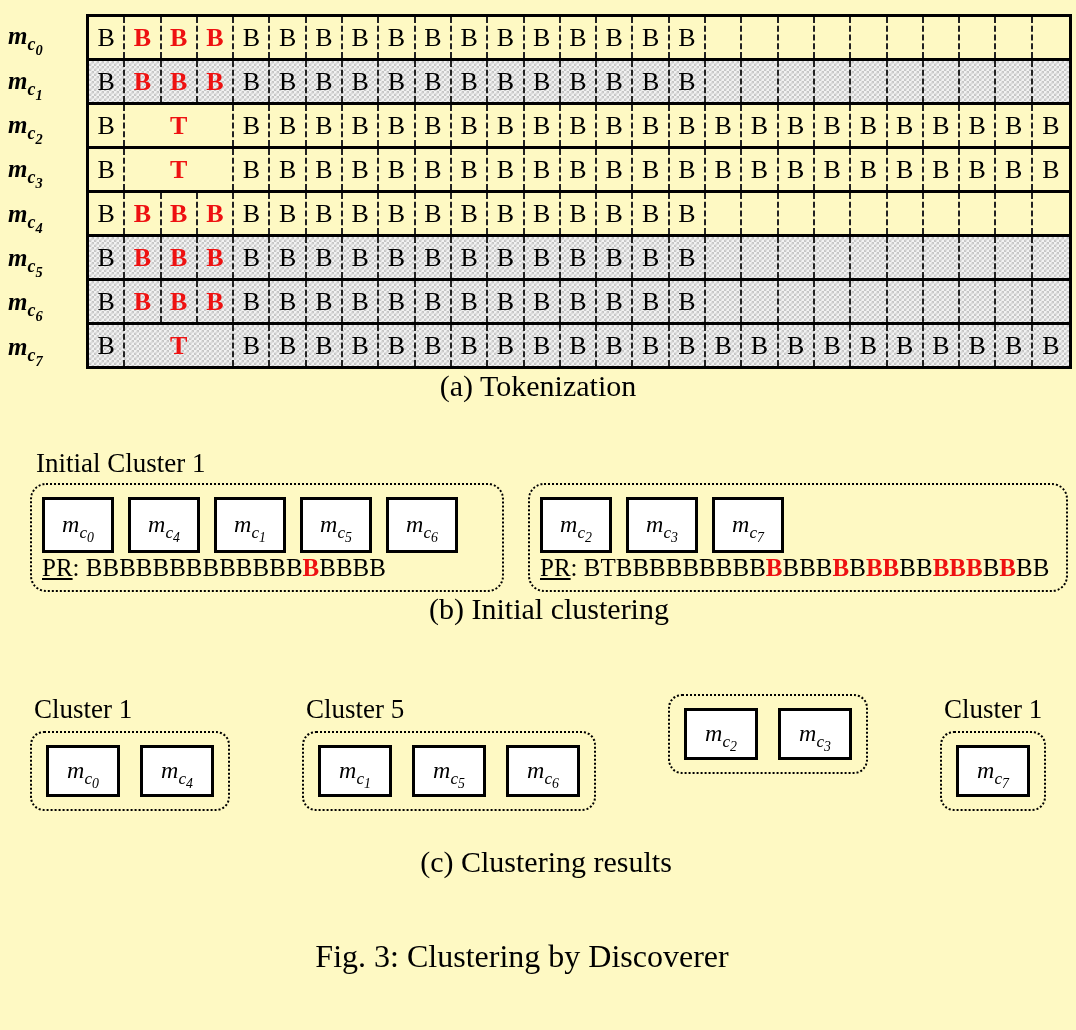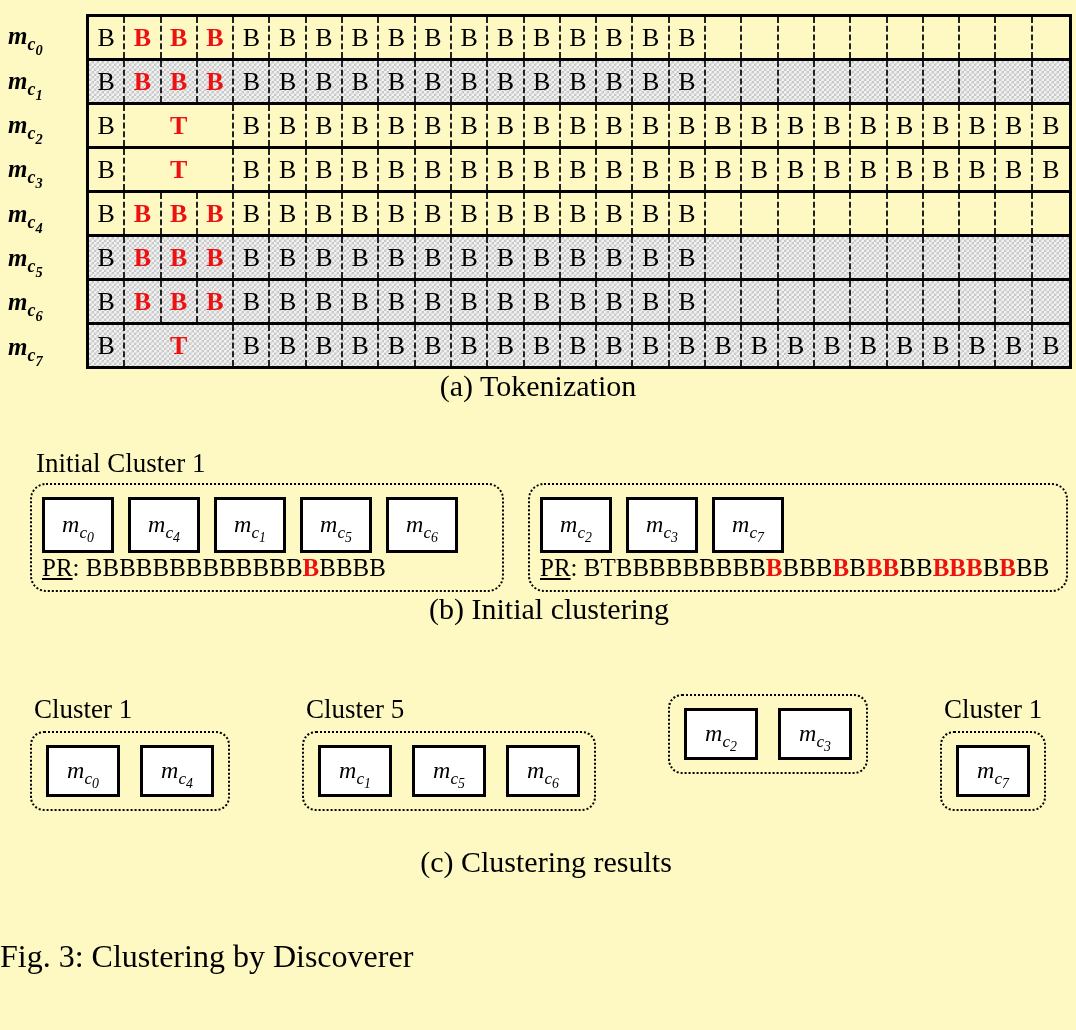--- a/index.html
+++ b/index.html
@@ -53,21 +53,21 @@
   
   #panel-c{position:absolute;top:694px;left:30px;width:1016px;}
   #result-clusters{display:flex;justify-content:space-between;align-items:flex-start;}
   .rcluster{display:flex;flex-direction:column;}
   .rctitle{font-size:27px;margin:0 0 6px 4px;}
   .rcbox{border:2px dotted #000;border-radius:14px;padding:12px 14px;display:flex;gap:20px;
          box-sizing:border-box;}
   .rcbox .mbox{width:74px;height:52px;}
 
   #caption-c-wrap{position:absolute;top:845px;left:0;width:1076px;text-align:center;font-size:30px;margin-left:8px;}
-  .fig-caption{position:absolute;top:938px;left:0;width:1044px;text-align:left;font-size:32px;}
+  .fig-caption{position:absolute;top:938px;left:0;width:1044px;text-align:center;font-size:32px;}
 </style>
 </head>
 <body>
 
 <div class="page">
 
   <section id="panel-a">
     <div id="tok-table">
       <div id="tok-labels">
           <div class="rowlabel">

